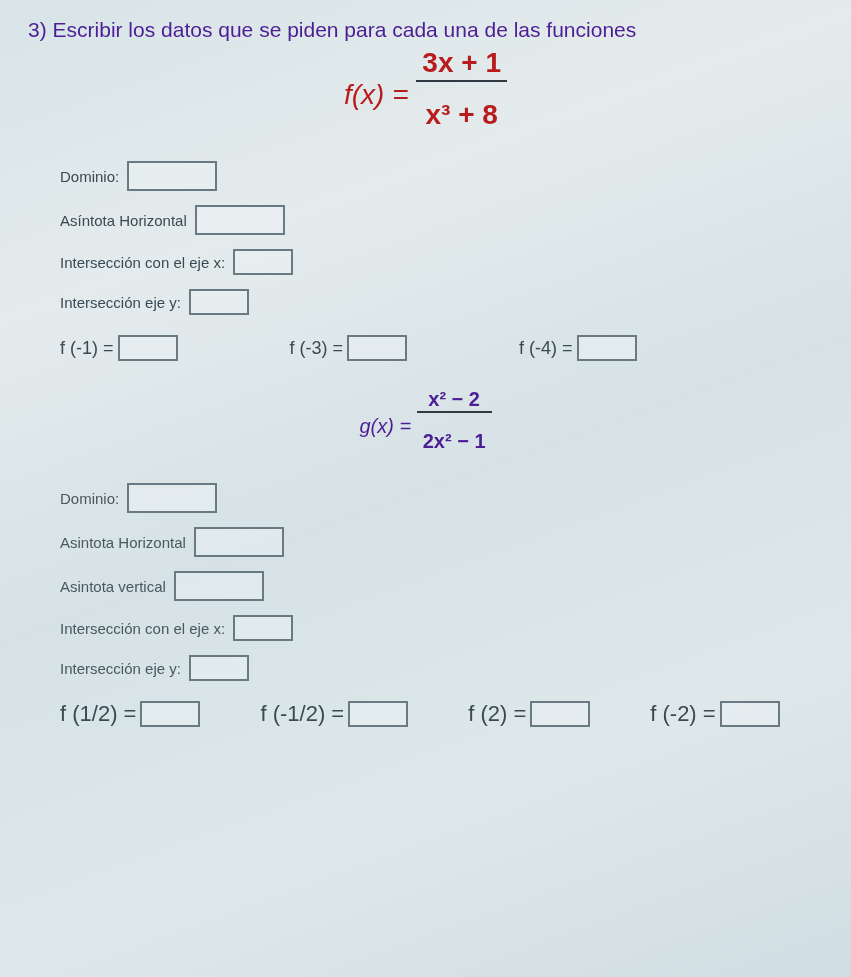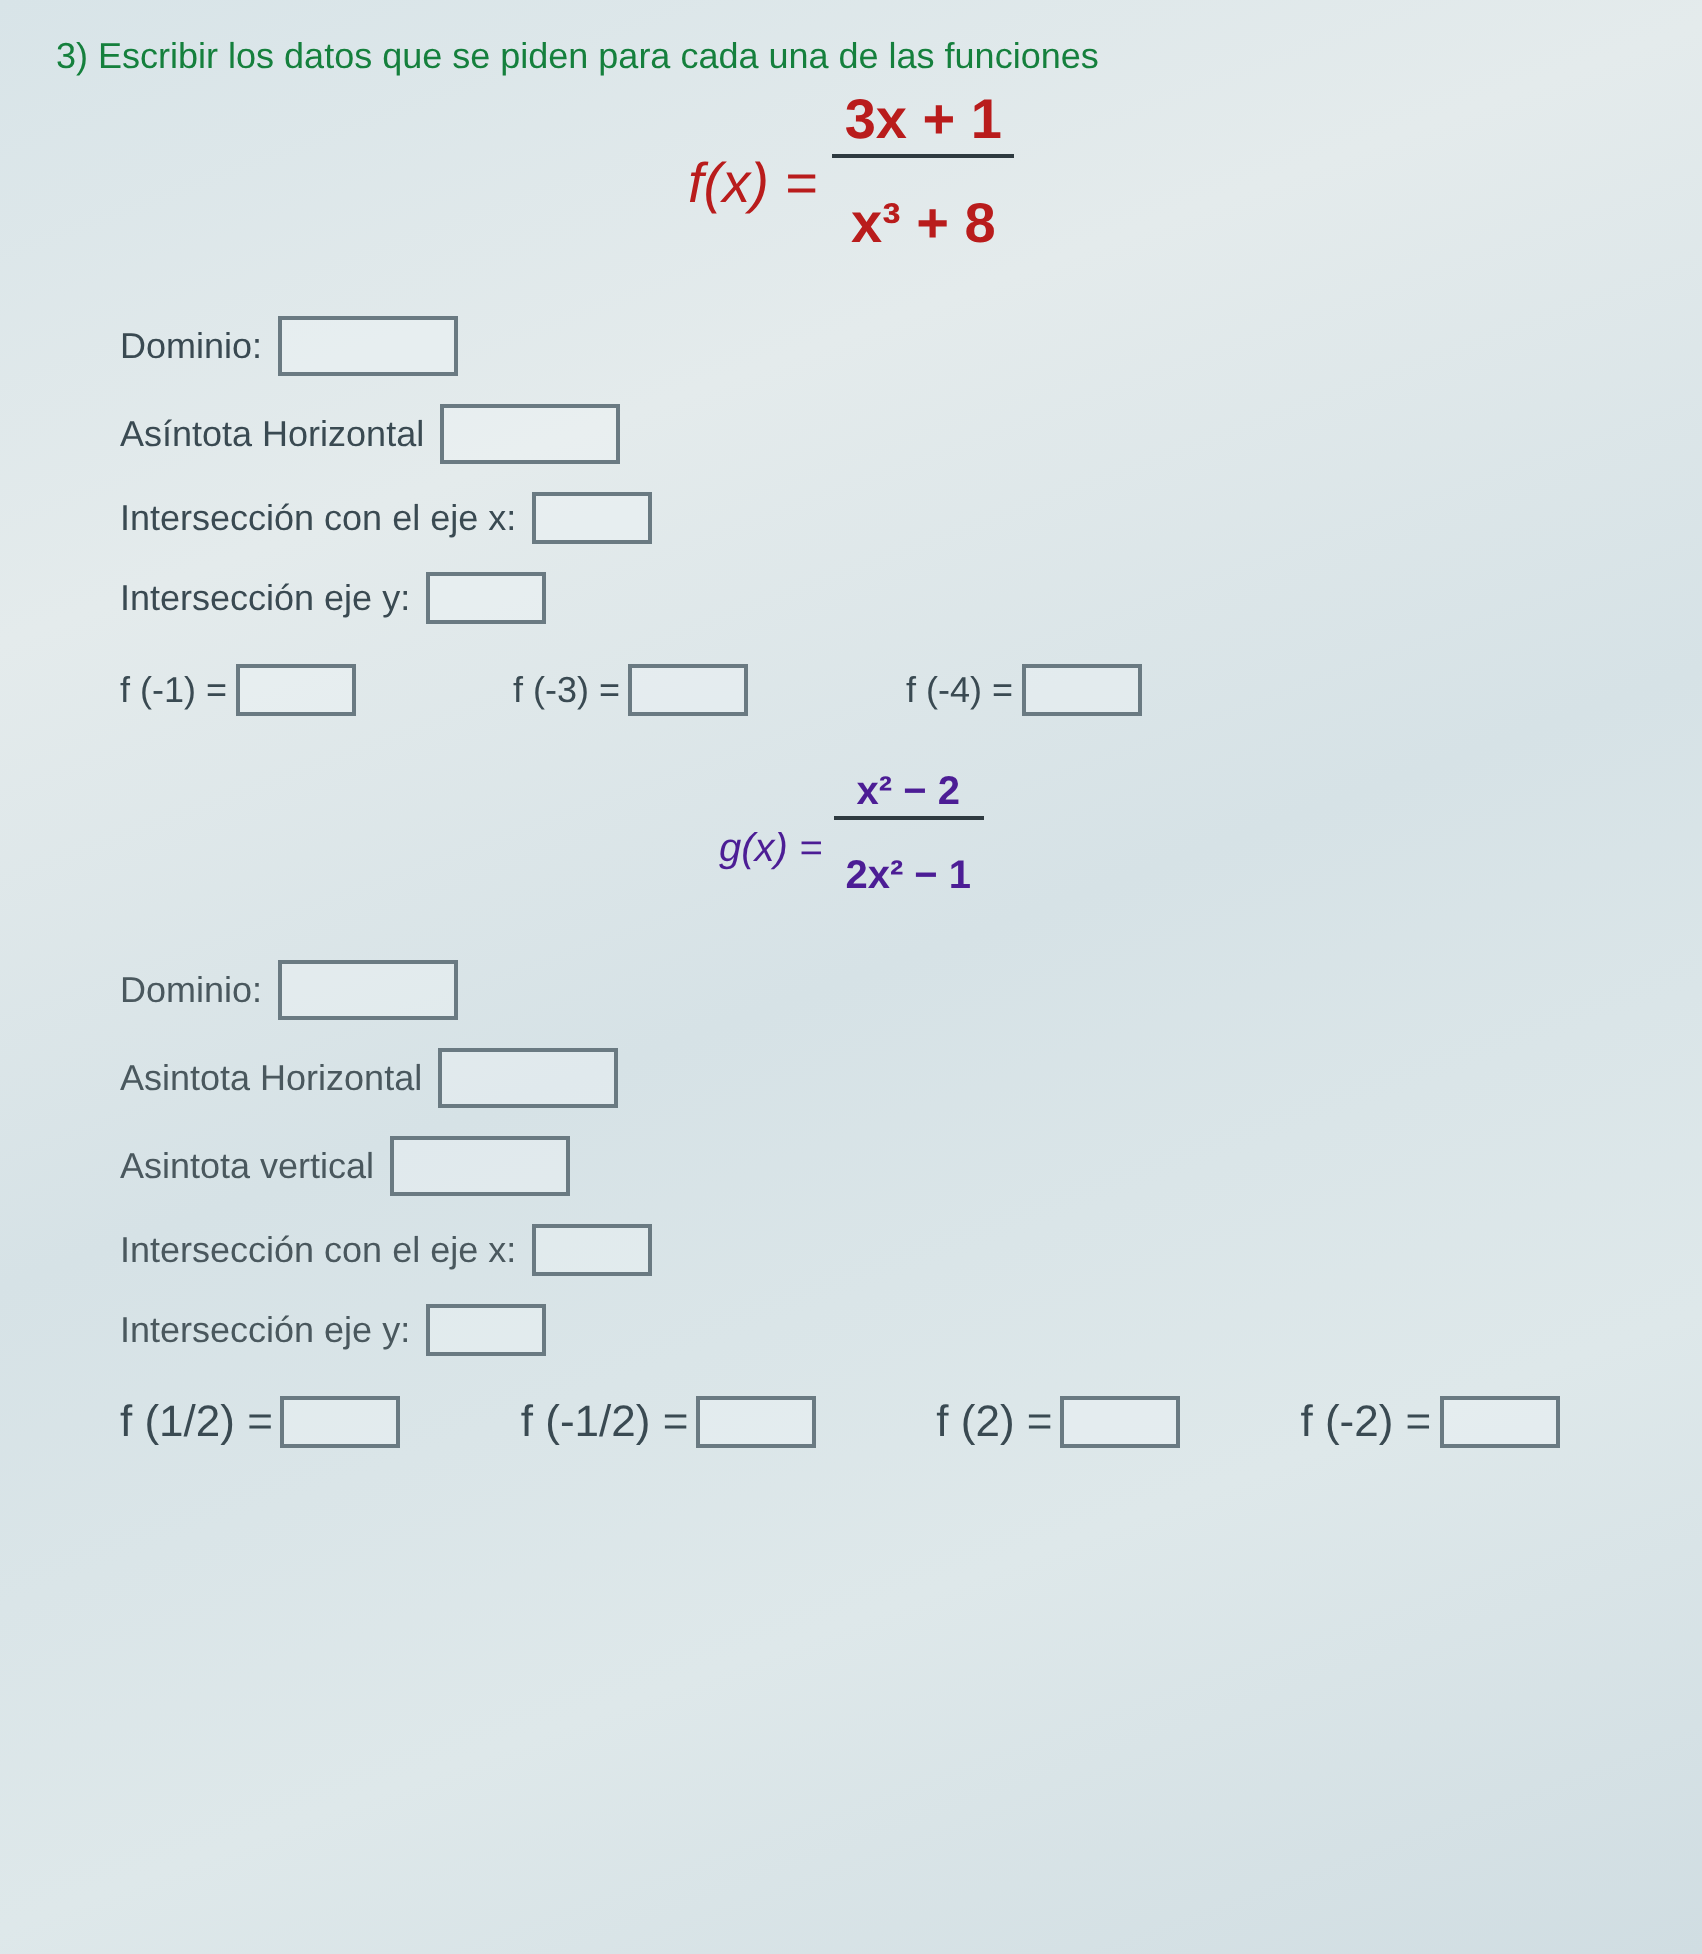--- a/index.html
+++ b/index.html
@@ -9,23 +9,23 @@
     width: 851px;
     min-height: 977px;
     font-family: Arial, sans-serif;
     background: linear-gradient(160deg, #d8e4e8 0%, #e4ebec 25%, #d6e2e6 50%, #dee8ea 75%, #d0dde2 100%);
     color: #3a4a52;
   }
   .page {
     padding: 18px 28px 40px 28px;
   }
   .question-header {
-    font-size: 18px;
+    font-size: 21px;
     font-weight: 500;
-    color: #15803d;
+    color: #4c1d95;
     margin-bottom: 0;
   }
   .formula {
     font-size: 28px;
     font-style: italic;
     text-align: center;
     margin: 4px 0 2px 0;
     color: #b91c1c;
   }
   .frac {
@@ -48,21 +48,21 @@
   }
   .fx {
     font-style: italic;
   }
   .row {
     display: flex;
     align-items: center;
     margin: 14px 0;
   }
   .label {
-    font-size: 18px;
+    font-size: 15px;
     color: #3a4a52;
     margin-right: 8px;
     white-space: nowrap;
   }
   .block-indent {
     margin-left: 32px;
   }
   .input-box {
     display: inline-block;
     width: 90px;
@@ -71,21 +71,21 @@
     background: rgba(240,245,247,0.4);
     vertical-align: middle;
   }
   .input-small {
     width: 60px;
     height: 26px;
   }
   .eval-row {
     display: flex;
     justify-content: flex-start;
-    gap: 79px;
+    gap: 112px;
     align-items: center;
     margin: 20px 0 26px 32px;
     font-size: 18px;
   }
   .eval-row2 {
     display: flex;
     justify-content: flex-start;
     gap: 60px;
     align-items: center;
     margin: 20px 0 20px 32px;

